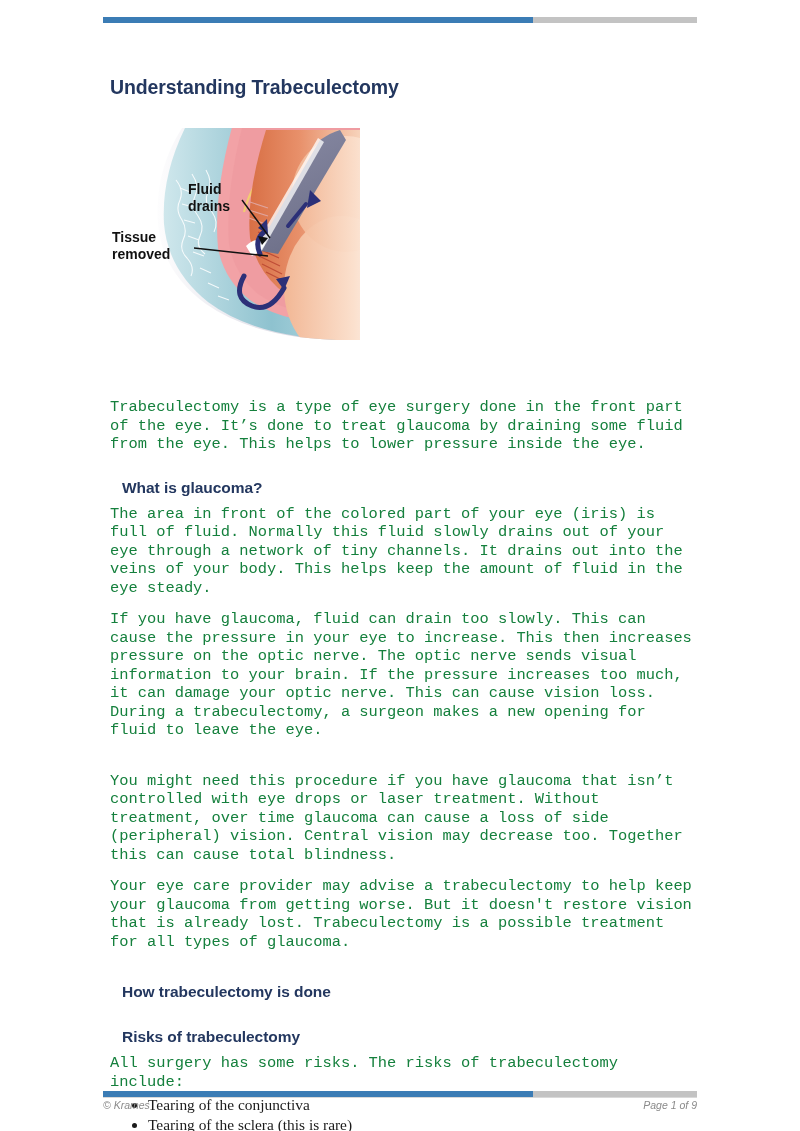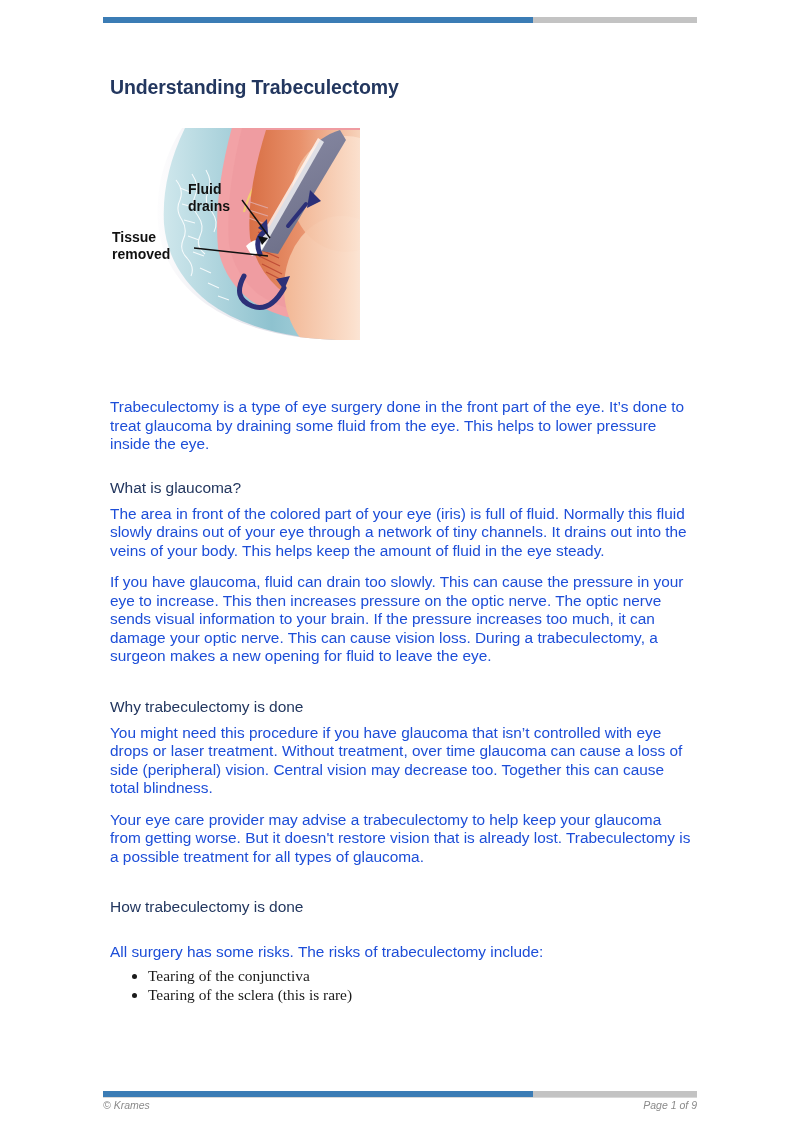--- a/index.html
+++ b/index.html
@@ -54,31 +54,31 @@
     font-size: 19.5px;
     font-weight: bold;
     color: #23375f;
     margin: 0 0 0 0;
     letter-spacing: -0.1px;
   }
 
   h2.section-heading {
     font-family: "Liberation Sans", sans-serif;
     font-size: 15.5px;
-    font-weight: normal;
+    font-weight: bold;
     color: #23375f;
-    margin: 0 0 8px 0;
+    margin: 0 0 8px 12px;
     letter-spacing: -0.05px;
   }
 
   p.body-text {
-    font-family: Liberation Sans, sans-serif;
+    font-family: Liberation Mono, monospace;
     font-size: 15.4px;
     line-height: 18.5px;
-    color: #1d4ed8;
+    color: #15803d;
     margin: 0 0 13px 0;
   }
 
   ul.risk-list {
     margin: 0 0 0 0;
     padding-left: 38px;
     list-style: disc;
   }
   ul.risk-list li {
     font-family: "Liberation Serif", serif;
@@ -256,28 +256,28 @@
   <div class="content" style="top:398px;">
 
     <p class="body-text">Trabeculectomy is a type of eye surgery done in the front part of the eye. It’s done to treat glaucoma by draining some fluid from the eye. This helps to lower pressure inside the eye.</p>
 
     <div class="spacer-sm"></div>
     <h2 class="section-heading">What is glaucoma?</h2>
     <p class="body-text">The area in front of the colored part of your eye (iris) is full of fluid. Normally this fluid slowly drains out of your eye through a network of tiny channels. It drains out into the veins of your body. This helps keep the amount of fluid in the eye steady.</p>
     <p class="body-text">If you have glaucoma, fluid can drain too slowly. This can cause the pressure in your eye to increase. This then increases pressure on the optic nerve. The optic nerve sends visual information to your brain. If the pressure increases too much, it can damage your optic nerve. This can cause vision loss. During a trabeculectomy, a surgeon makes a new opening for fluid to leave the eye.</p>
 
     <div class="spacer-md"></div>
-    <h2 class="section-heading">Why trabeculectomy is done</h2>
     <p class="body-text">You might need this procedure if you have glaucoma that isn’t controlled with eye drops or laser treatment. Without treatment, over time glaucoma can cause a loss of side (peripheral) vision. Central vision may decrease too. Together this can cause total blindness.</p>
     <p class="body-text">Your eye care provider may advise a trabeculectomy to help keep your glaucoma from getting worse. But it doesn't restore vision that is already lost. Trabeculectomy is a possible treatment for all types of glaucoma.</p>
 
     <div class="spacer-md"></div>
     <h2 class="section-heading">How trabeculectomy is done</h2>
 
     <div class="spacer-md"></div>
+    <h2 class="section-heading">Risks of trabeculectomy</h2>
     <p class="body-text" style="margin-bottom:4px;">All surgery has some risks. The risks of trabeculectomy include:</p>
     <ul class="risk-list">
       <li>Tearing of the conjunctiva</li>
       <li>Tearing of the sclera (this is rare)</li>
     </ul>
   </div>
 
   <div class="footer-rule">
     <div class="seg-blue"></div>
     <div class="seg-gray"></div>

